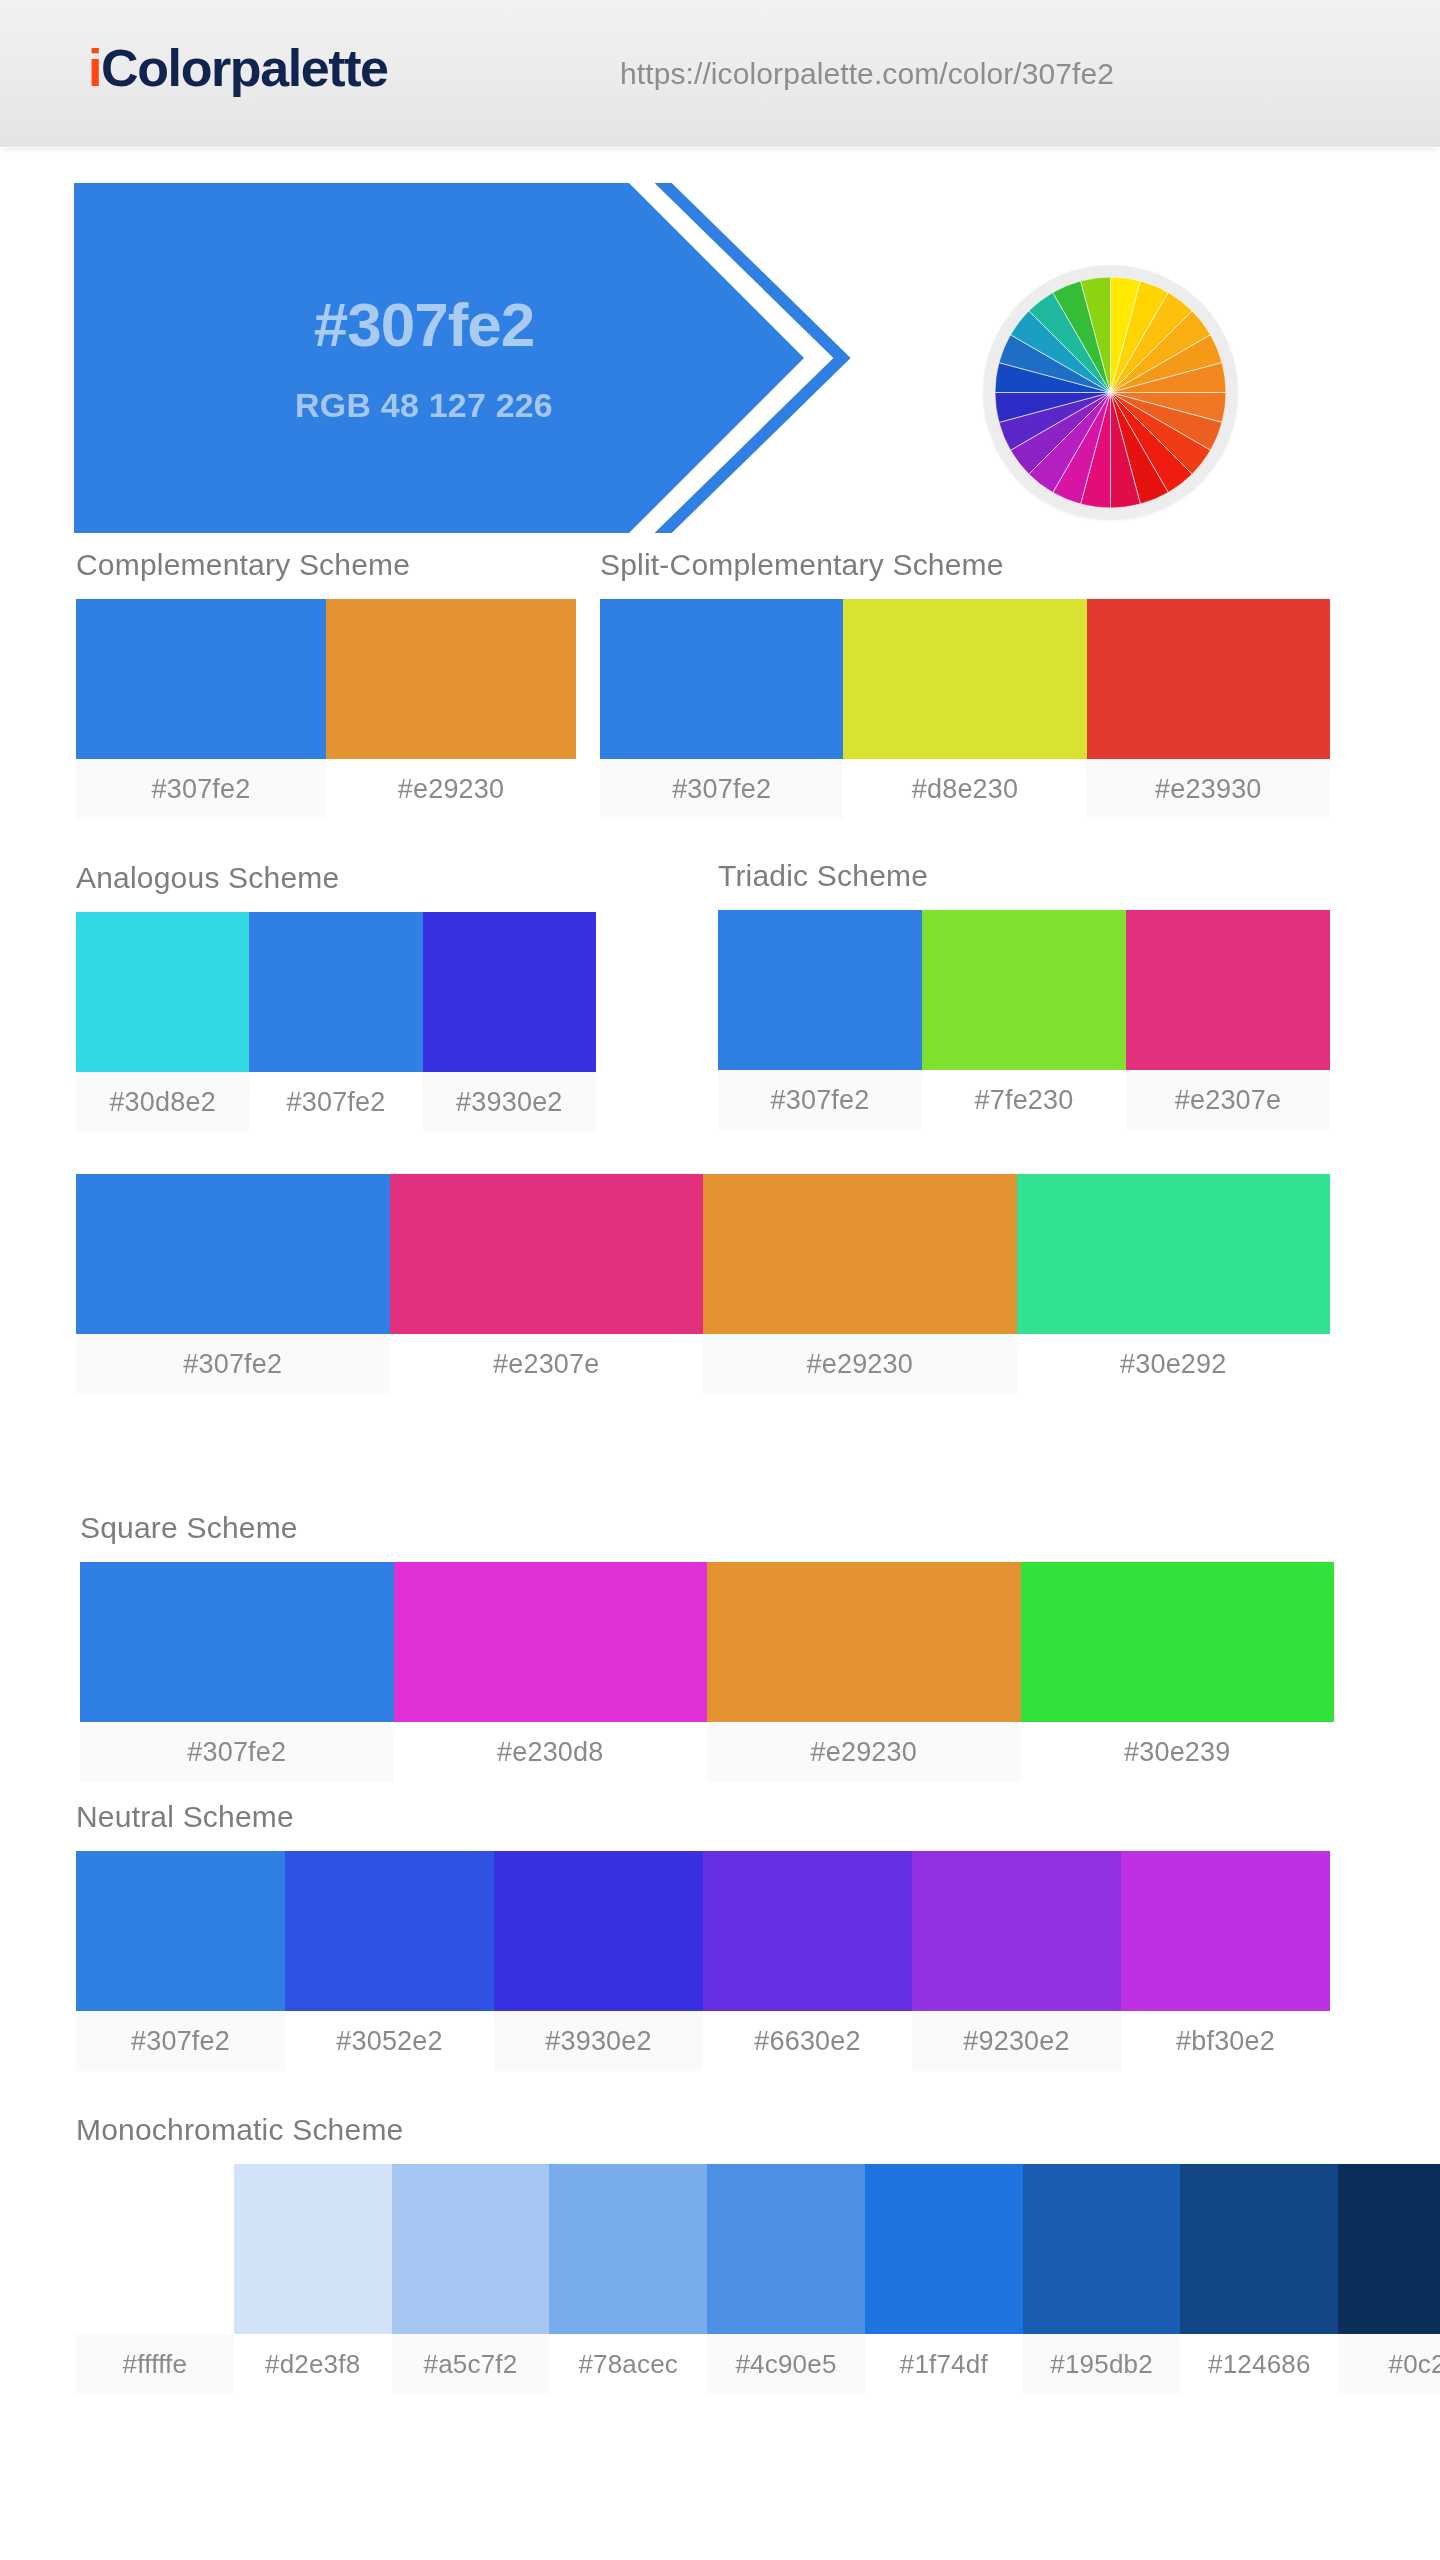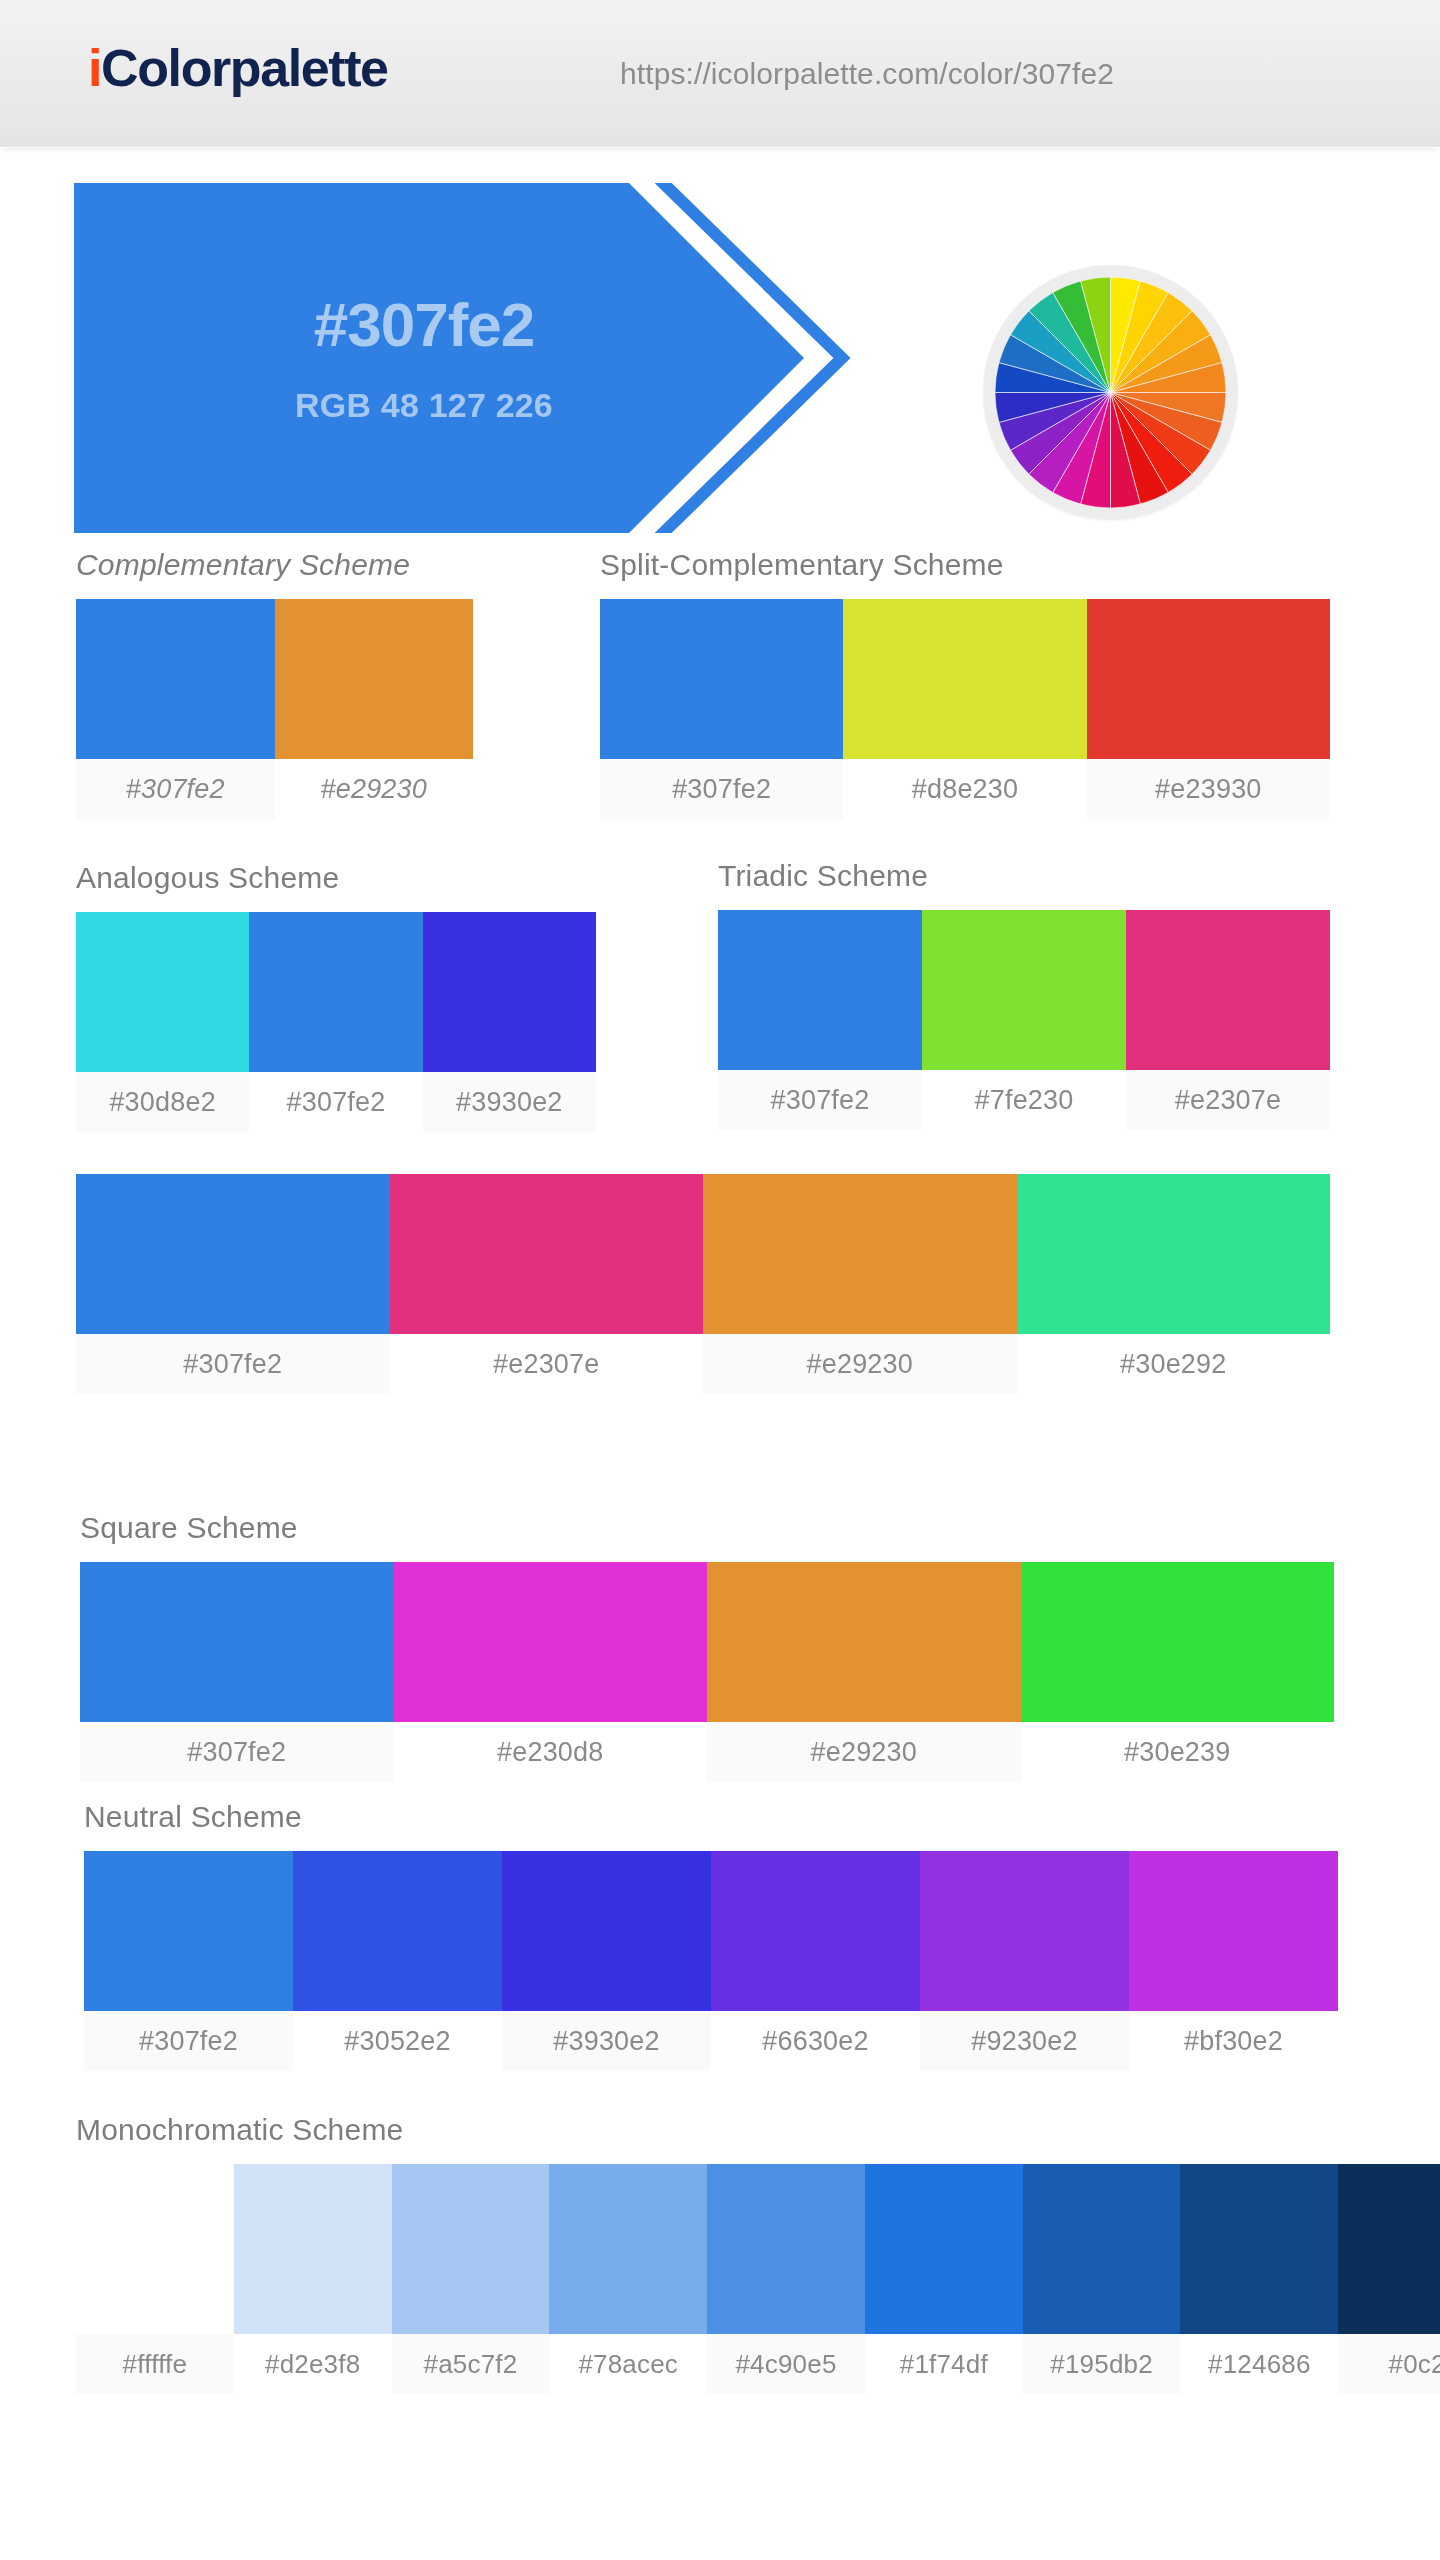--- a/index.html
+++ b/index.html
@@ -152,27 +152,27 @@
     justify-content:center;
     font-size:27px;
     color:#8a8a8a;
     letter-spacing:0.2px;
     white-space:nowrap;
   }
   .lbl-alt{ background:#fafafa; }
   .lbl-plain{ background:#ffffff; }
 
   
-  #sc-complementary{ left:76px; top:0px;   width:397px;font-style:italic; }
+  #sc-complementary{ left:76px; top:0px;   width:500px; }
   #sc-split{         left:600px; top:0px;  width:730px; }
   #sc-analogous{     left:76px; top:313px; width:520px; }
   #sc-triadic{       left:718px; top:311px; width:612px; }
   #sc-tetradic{      left:76px; top:626px; width:1254px; }
   #sc-square{        left:80px; top:939px; width:1254px;margin-top:24px; }
-  #sc-neutral{       left:84px; top:1252px; width:1254px; }
+  #sc-neutral{       left:76px; top:1252px; width:1254px; }
   #sc-mono{          left:76px; top:1565px; width:1420px; }
 
   #sc-mono .swatch{ height:170px; }
   #sc-mono .swatch-label{ font-size:26px; }
 </style>
 </head>
 <body>
 
 <div class="header">
   <div class="logo">

